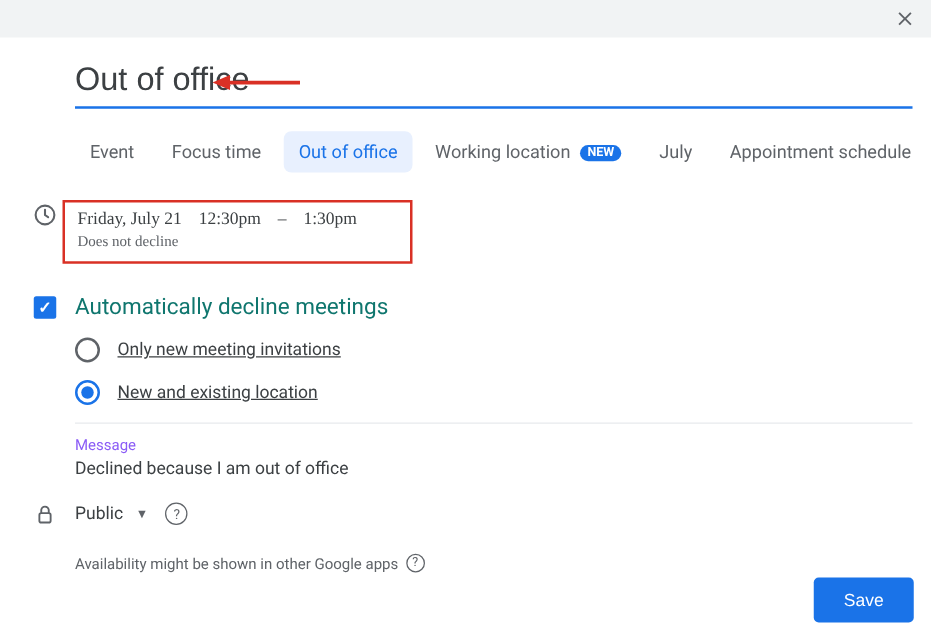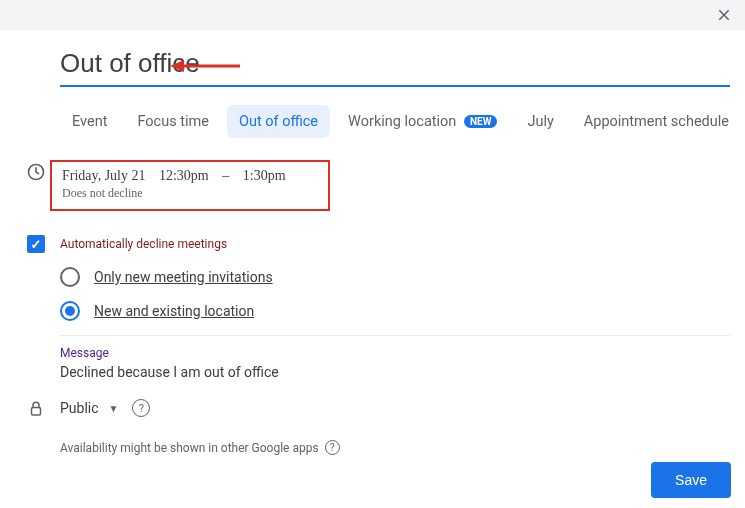--- a/index.html
+++ b/index.html
@@ -17,31 +17,31 @@
     .row { display: flex; align-items: flex-start; padding: 10px 0; }
     .icon-col { width: 48px; display: flex; justify-content: center; padding-top: 2px; color: #5f6368; }
     .body-col { flex: 1; }
     .datetime-box { border: 2px solid #d93025; padding: 6px 10px 8px 10px; margin-left: -10px; display: inline-block; min-width: 280px; font-family: Liberation Serif, serif; }
     .datetime-line { font-size: 14px; color: #3c4043; }
     .datetime-line span { margin-right: 10px; }
     .repeat-line { font-size: 12px; color: #5f6368; margin-top: 2px; }
     .checkbox-row { display: flex; align-items: center; margin-top: 14px; }
     .checkbox { width: 18px; height: 18px; background: #1a73e8; border-radius: 2px; display: flex; align-items: center; justify-content: center; margin-left: 15px; margin-right: 15px; }
     .checkmark { color: #fff; font-size: 13px; font-weight: bold; }
-    .check-label { font-size: 12px; color: #7f1d1d; }
+    .check-label { font-size: 18px; color: #0f766e; }
     .radio-group { margin: 14px 0 12px 48px; }
     .radio-item { display: flex; align-items: center; margin-bottom: 14px; cursor: pointer; }
     .radio-outer { width: 20px; height: 20px; border-radius: 50%; border: 2px solid #5f6368; margin-right: 14px; display: flex; align-items: center; justify-content: center; }
     .radio-item.selected .radio-outer { border-color: #1a73e8; }
     .radio-inner { width: 10px; height: 10px; border-radius: 50%; background: #1a73e8; display: none; }
     .radio-item.selected .radio-inner { display: block; }
     .radio-label { font-size: 14px; color: #3c4043; text-decoration: underline; }
     .divider { height: 1px; background: #e8eaed; margin: 4px 0 10px 48px; width: 670px; }
     .msg-block { margin-left: 48px; }
-    .msg-label { font-size: 12px; color: #4c1d95; margin-bottom: 4px; }
+    .msg-label { font-size: 12px; color: #8b5cf6; margin-bottom: 4px; }
     .msg-text { font-size: 14px; color: #3c4043; }
     .vis-row { display: flex; align-items: center; margin-top: 18px; }
     .vis-select { display: flex; align-items: center; font-size: 14px; color: #3c4043; cursor: pointer; }
     .dropdown-arrow { margin-left: 10px; color: #5f6368; font-size: 10px; }
     .help-circle { width: 18px; height: 18px; border: 1.5px solid #5f6368; border-radius: 50%; display: flex; align-items: center; justify-content: center; font-size: 11px; color: #5f6368; margin-left: 14px; }
     .avail-note { margin: 22px 0 15px 48px; font-size: 12px; color: #5f6368; display: flex; align-items: center; }
     .avail-note .help-circle { width: 15px; height: 15px; font-size: 10px; margin-left: 6px; }
     .save-btn { position: absolute; right: 14px; bottom: 10px; background: #1a73e8; color: #ffffff; border: none; padding: 10px 24px; font-size: 14px; border-radius: 4px; cursor: pointer; }
     svg { display: block; }
   </style>

